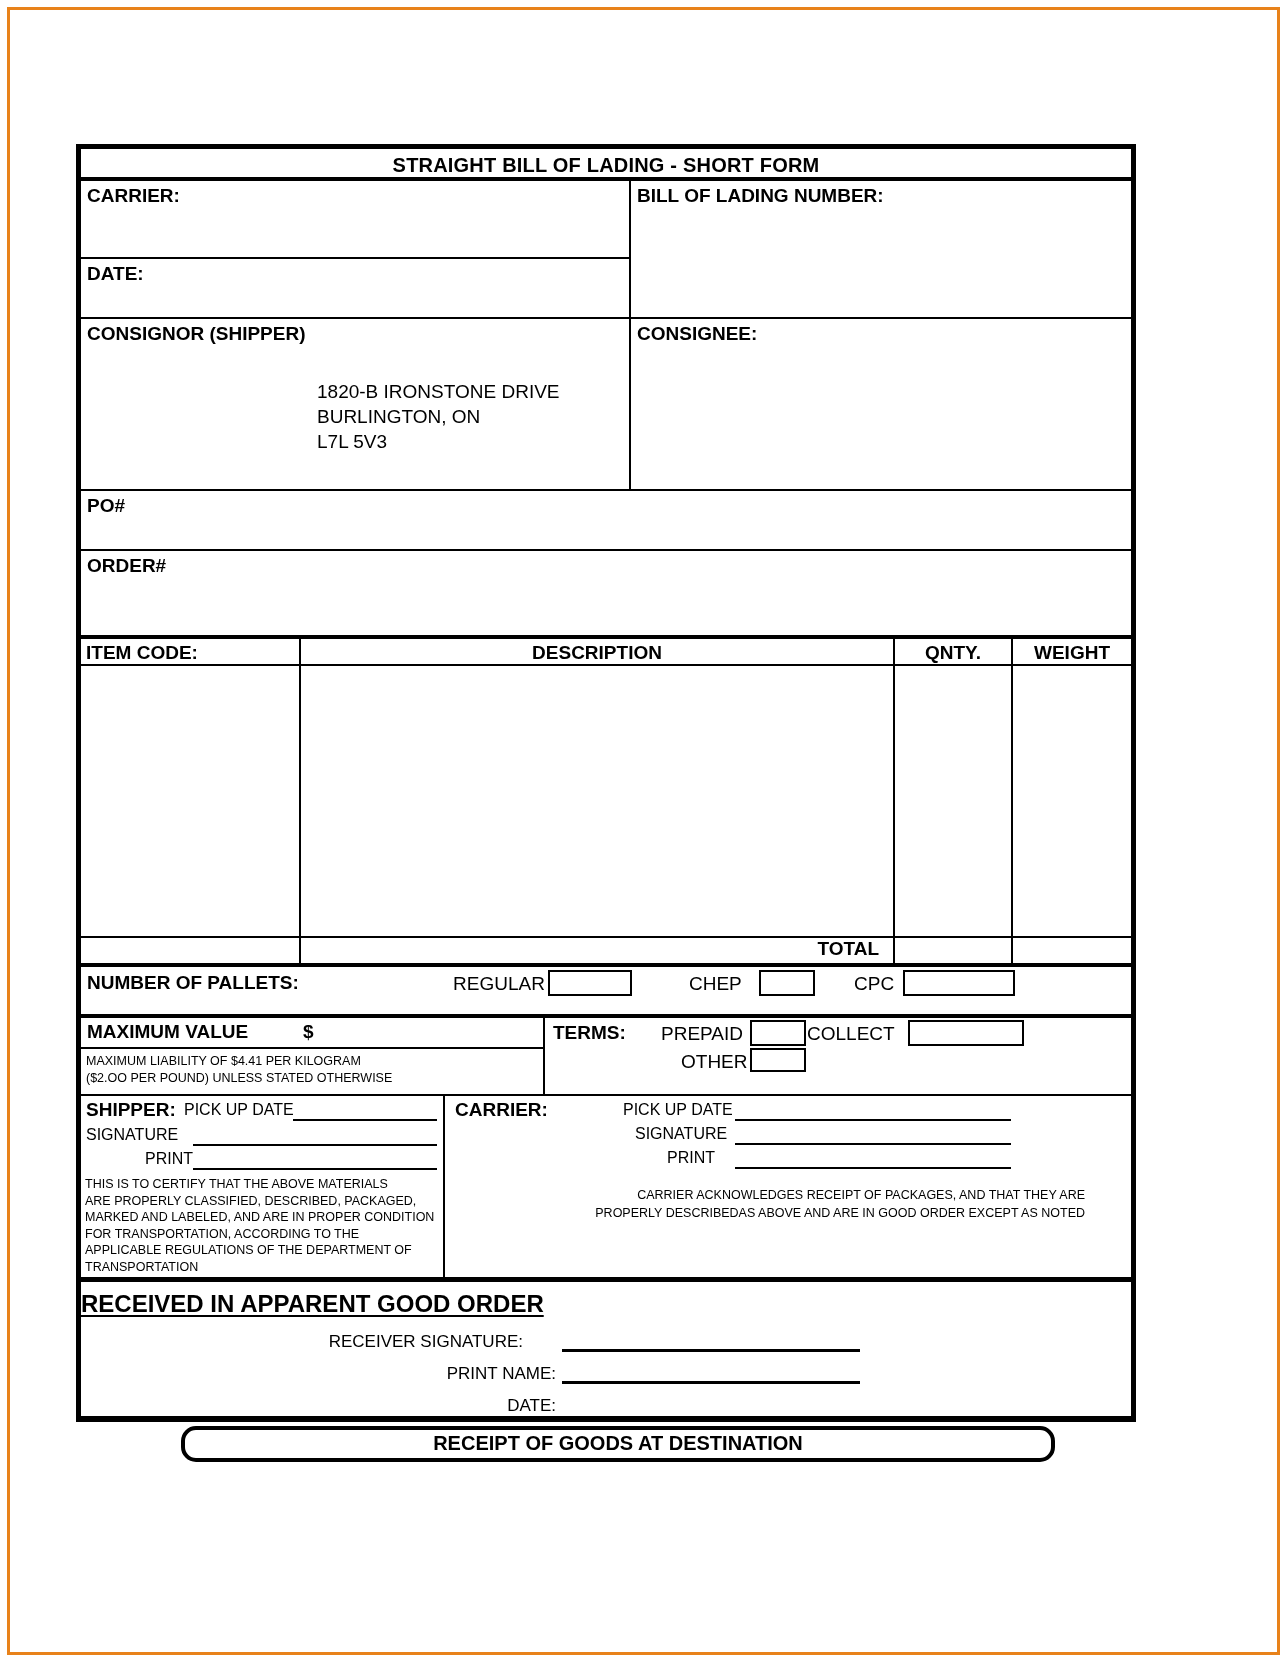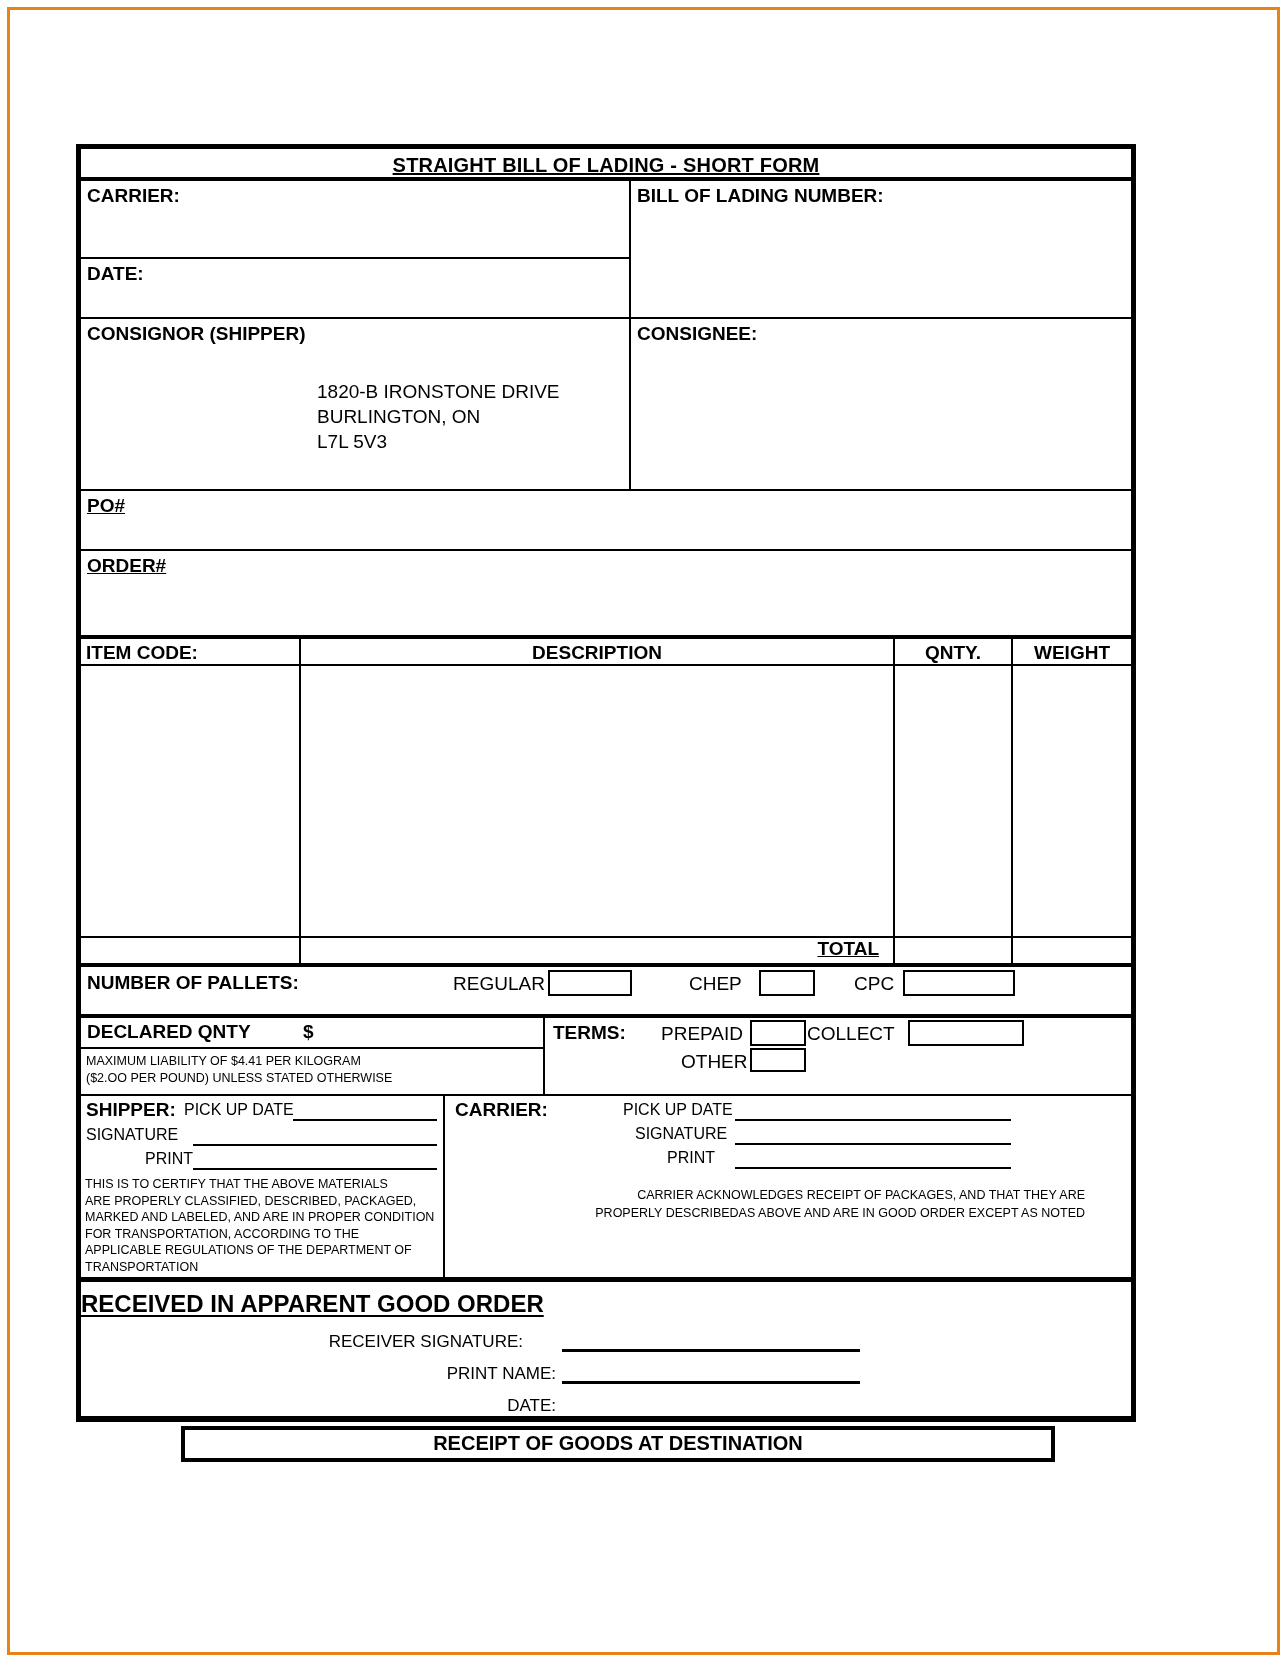--- a/index.html
+++ b/index.html
@@ -28,21 +28,21 @@
     width: 1060px;
     height: 1278px;
     border: 5px solid #000;
     border-bottom: 6px solid #000;
     background: #fff;
   }
 
   .row { display: flex; }
   .b-r { border-right: 2px solid #000; }
   .b-b { border-bottom: 2px solid #000; }
-  .b-b-thick { border-bottom: 5px solid #000; text-decoration: underline; }
+  .b-b-thick { border-bottom: 5px solid #000; }
 
   .ttl {
     text-align: center;
     font-weight: bold;
     font-size: 20px;
     letter-spacing: .2px;
     padding-top: 5px;
   }
   .ttl2 {
     text-align: center;
@@ -216,21 +216,21 @@
 
       <span class="inline-lbl" style="position:absolute; left:773px; top:6px;">CPC</span>
       <span class="box" style="position:absolute; left:822px; top:3px; width:112px; height:26px;">
         <span style="font-size:17px; display:block; text-align:center; line-height:22px;"></span>
       </span>
     </div>
 
     <div class="row b-b" style="height:78px;">
       <div class="b-r" style="width:464px; display:flex; flex-direction:column;">
         <div class="b-b" style="height:31px; position:relative;">
-          <span class="bold-lbl" style="position:absolute; left:6px; top:3px;">DECLARED QNTY</span>
+          <span class="bold-lbl" style="position:absolute; left:6px; top:3px;">MAXIMUM VALUE</span>
           <span class="bold-lbl" style="position:absolute; left:222px; top:3px;">$</span>
           <span style="position:absolute; left:248px; top:5px; font-size:18px;"></span>
         </div>
         <div style="flex:1; padding:4px 0 0 5px;" class="tiny">MAXIMUM LIABILITY OF $4.41 PER KILOGRAM
 ($2.OO PER POUND) UNLESS STATED OTHERWISE</div>
       </div>
       <div style="flex:1; position:relative;">
         <span class="bold-lbl" style="position:absolute; left:8px; top:4px;">TERMS:</span>
 
         <span class="inline-lbl" style="position:absolute; left:116px; top:5px;">PREPAID</span>
@@ -320,19 +320,19 @@
       </div>
 
       <div class="recv-row" style="margin-top:12px;">
         <span class="recv-lbl" style="width:330px;">DATE:</span>
         <span class="sig-line" style="width:298px; height:20px; border-bottom-width:0;">
           <span style="font-size:16px; padding-left:4px;"></span>
         </span>
         <span style="width:120px;"></span>
       </div>
 
-      <div class="footer-bar" style="margin:10px 76px 0 100px;">
+      <div class="footer-bar" style="margin:10px 76px 0 100px;border-radius:15px;">
         <span>RECEIPT OF GOODS AT DESTINATION</span>
       </div>
     </div>
 
   </div>
 </div>
 
 </body></html>

